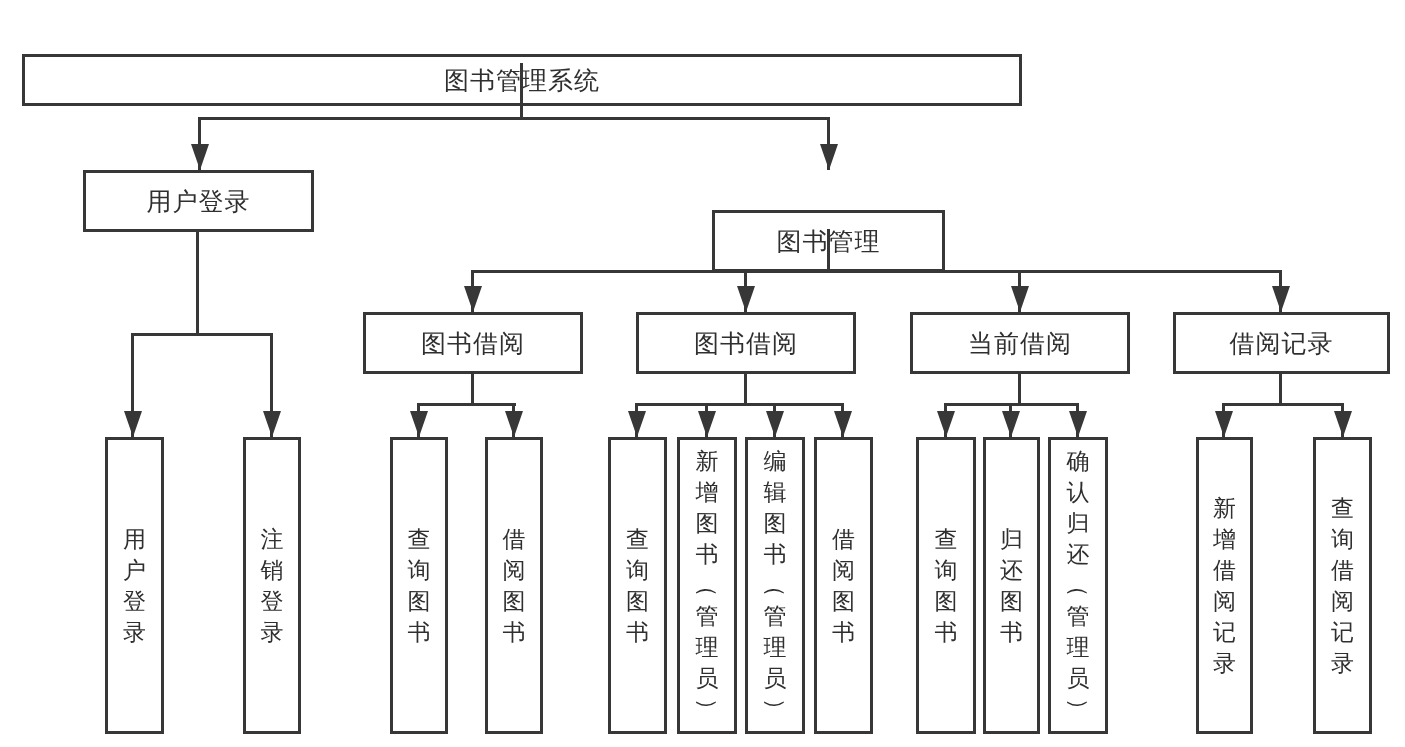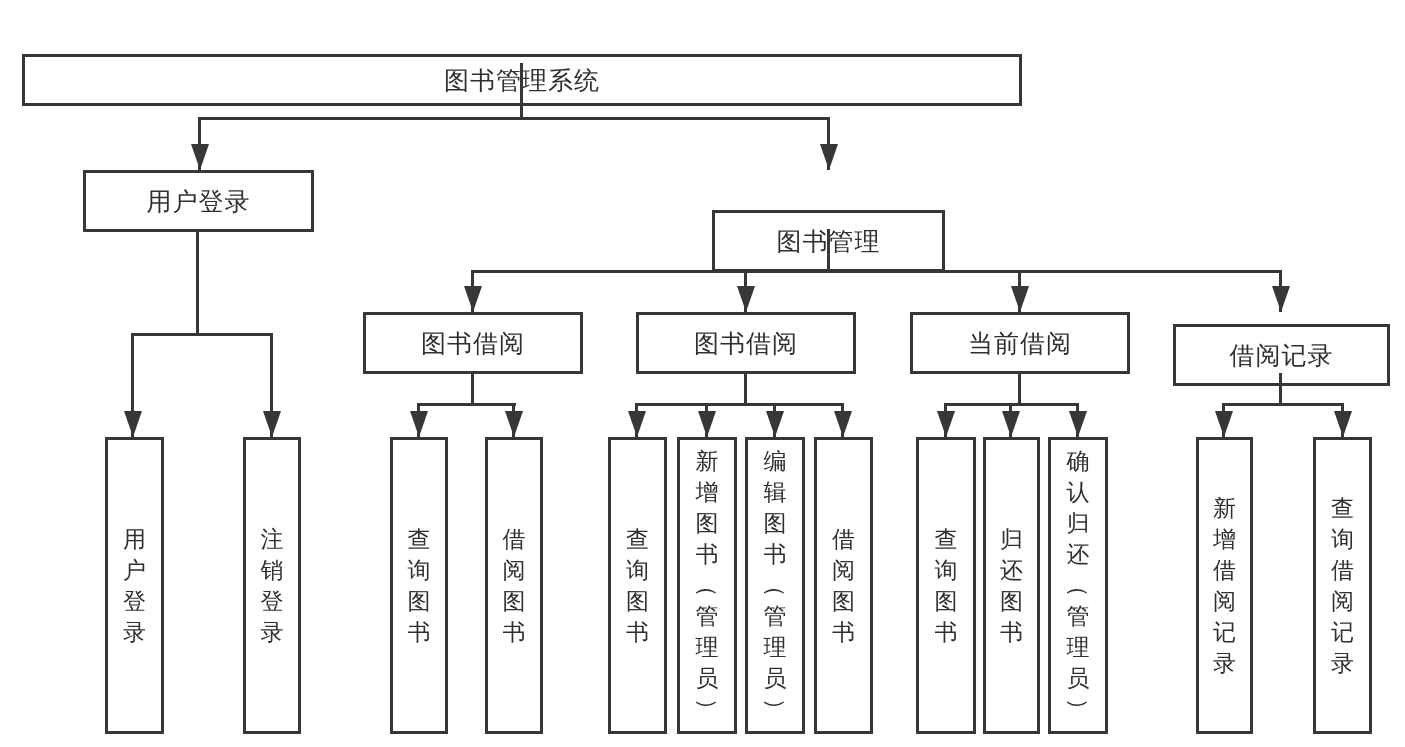--- a/index.html
+++ b/index.html
@@ -118,21 +118,21 @@
 
   <div class="node hbox" style="left:363px; top:312px; width:220px; height:62px;">
     <span>图书借阅</span>
   </div>
   <div class="node hbox" style="left:636px; top:312px; width:220px; height:62px;font-family:Liberation Mono, monospace;">
     <span>图书借阅</span>
   </div>
   <div class="node hbox" style="left:910px; top:312px; width:220px; height:62px;">
     <span>当前借阅</span>
   </div>
-  <div class="node hbox" style="left:1173px; top:312px; width:217px; height:62px;margin-top:12px;">
+  <div class="node hbox" style="left:1173px; top:312px; width:217px; height:62px;">
     <span>借阅记录</span>
   </div>
 
   <div class="vline" style="left:471px; top:373px; height:33px;"></div>
   <div class="hline" style="left:417px; top:403px; width:99px;"></div>
   <div class="drop" style="left:417px; top:405px; height:32px;">
       <div class="arrowhead"></div>
     </div>
   <div class="drop" style="left:512px; top:405px; height:32px;">
       <div class="arrowhead"></div>

